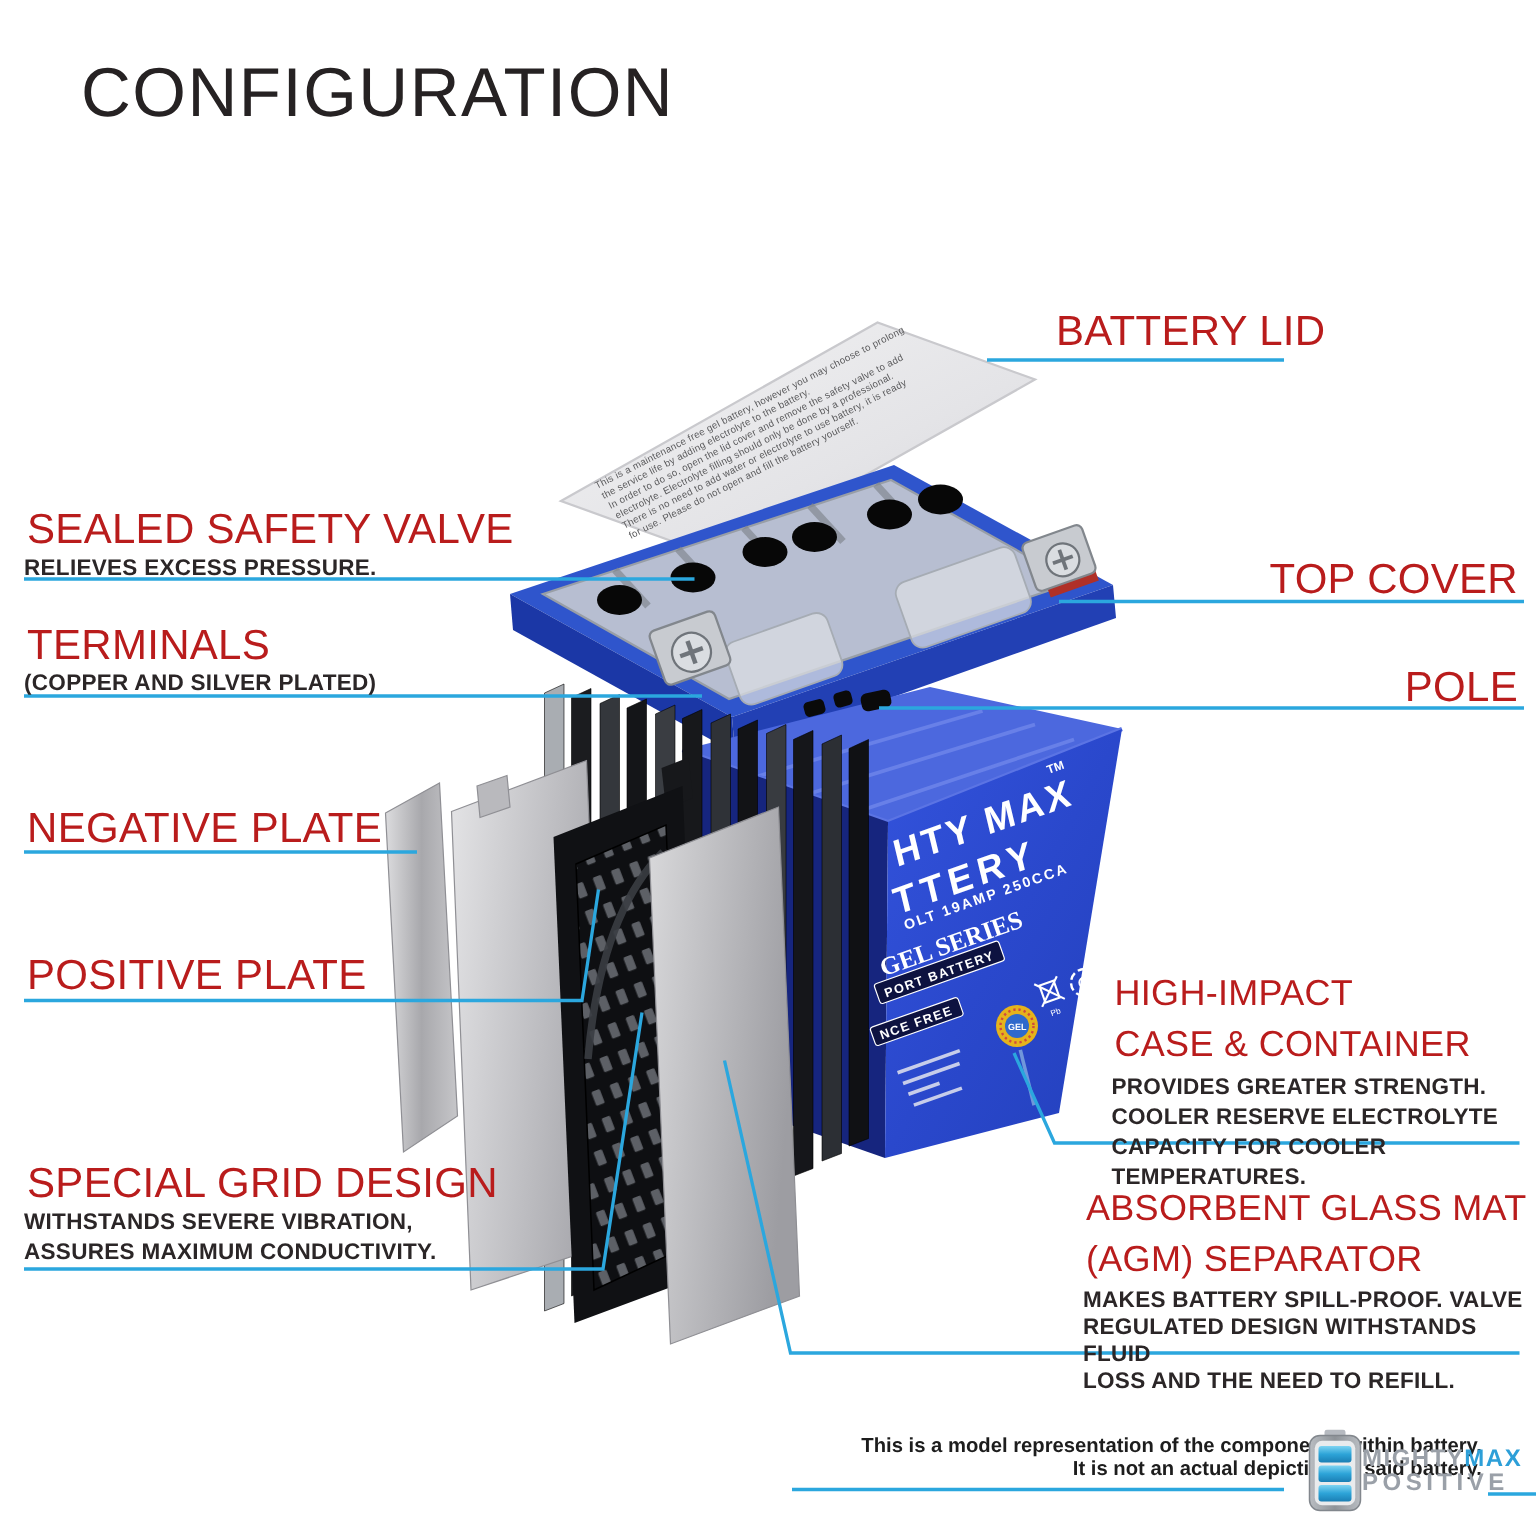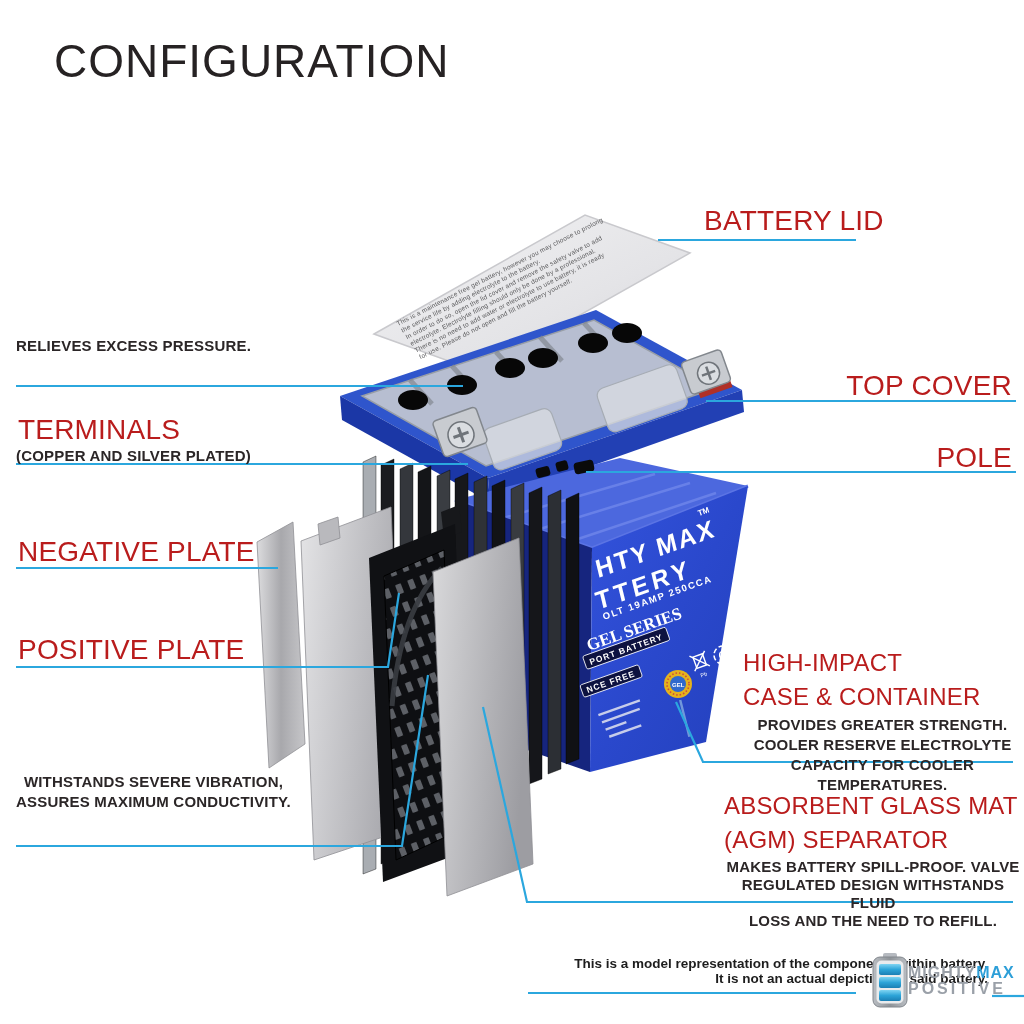--- a/index.html
+++ b/index.html
@@ -3,21 +3,21 @@
 <meta charset="utf-8">
 <style>
   html,body{margin:0;padding:0;background:#ffffff;}
   #canvas{position:relative;width:1024px;height:1024px;background:#ffffff;overflow:hidden;
           font-family:"Liberation Sans",sans-serif;color:#2b2627;}
   #scene{position:absolute;left:0;top:0;width:1024px;height:1024px;}
   .page-title{position:absolute;left:54px;top:34px;font-size:46px;font-weight:400;
               letter-spacing:1px;color:#262223;}
   .callout{position:absolute;}
   .callout h2{margin:2px;font-size:28px;font-weight:400;color:#b91c1c;line-height:1.05;letter-spacing:0.2px;}
-  .callout .sub{font-size:15px;font-weight:700;color:#2b2627;letter-spacing:0.2px;line-height:20px;text-align:center;}
+  .callout .sub{font-size:15px;font-weight:700;color:#2b2627;letter-spacing:0.2px;line-height:20px;}
   .callout.right{text-align:right;}
   .callout h2.two{font-size:24px;line-height:32px;}
   .agm .sub{line-height:18px;}
   .footer-disclaimer{position:absolute;right:36px;top:956px;text-align:right;
                      font-size:13.5px;font-weight:600;color:#1d1d1d;line-height:15px;}
   .logo{position:absolute;left:872px;top:953px;display:flex;align-items:center;gap:0;}
   .logo-words{display:flex;flex-direction:column;line-height:16px;}
   .logo-line1{font-size:16px;font-weight:700;letter-spacing:1px;color:#9aa0a8;}
   .logo-line1 .accent{color:#2d9fd8;}
   .logo-line2{font-size:16px;font-weight:700;letter-spacing:3px;color:#9aa0a8;}
@@ -231,20 +231,21 @@
     </g>
   </svg>
 
   <div class="page-title">CONFIGURATION</div>
 
   <div class="callout" style="left:702px;top:204px;">
     <h2>BATTERY LID</h2>
   </div>
 
   <div class="callout" style="left:16px;top:336px;">
+    <h2>SEALED SAFETY VALVE</h2>
     <div class="sub">RELIEVES EXCESS PRESSURE.</div>
   </div>
 
   <div class="callout" style="left:16px;top:413px;">
     <h2>TERMINALS</h2>
     <div class="sub">(COPPER AND SILVER PLATED)</div>
   </div>
 
   <div class="callout right" style="right:10px;top:369px;">
     <h2>TOP COVER</h2>
@@ -256,20 +257,21 @@
 
   <div class="callout" style="left:16px;top:535px;text-align:right;">
     <h2>NEGATIVE PLATE</h2>
   </div>
 
   <div class="callout" style="left:16px;top:633px;">
     <h2>POSITIVE PLATE</h2>
   </div>
 
   <div class="callout" style="left:16px;top:772px;">
+    <h2>SPECIAL GRID DESIGN</h2>
     <div class="sub">WITHSTANDS SEVERE VIBRATION,</div>
     <div class="sub">ASSURES MAXIMUM CONDUCTIVITY.</div>
   </div>
 
   <div class="callout" style="left:741px;top:645px;">
     <h2 class="two">HIGH-IMPACT</h2>
     <h2 class="two">CASE &amp; CONTAINER</h2>
     <div class="sub">PROVIDES GREATER STRENGTH.</div>
     <div class="sub">COOLER RESERVE ELECTROLYTE</div>
     <div class="sub">CAPACITY FOR COOLER TEMPERATURES.</div>

